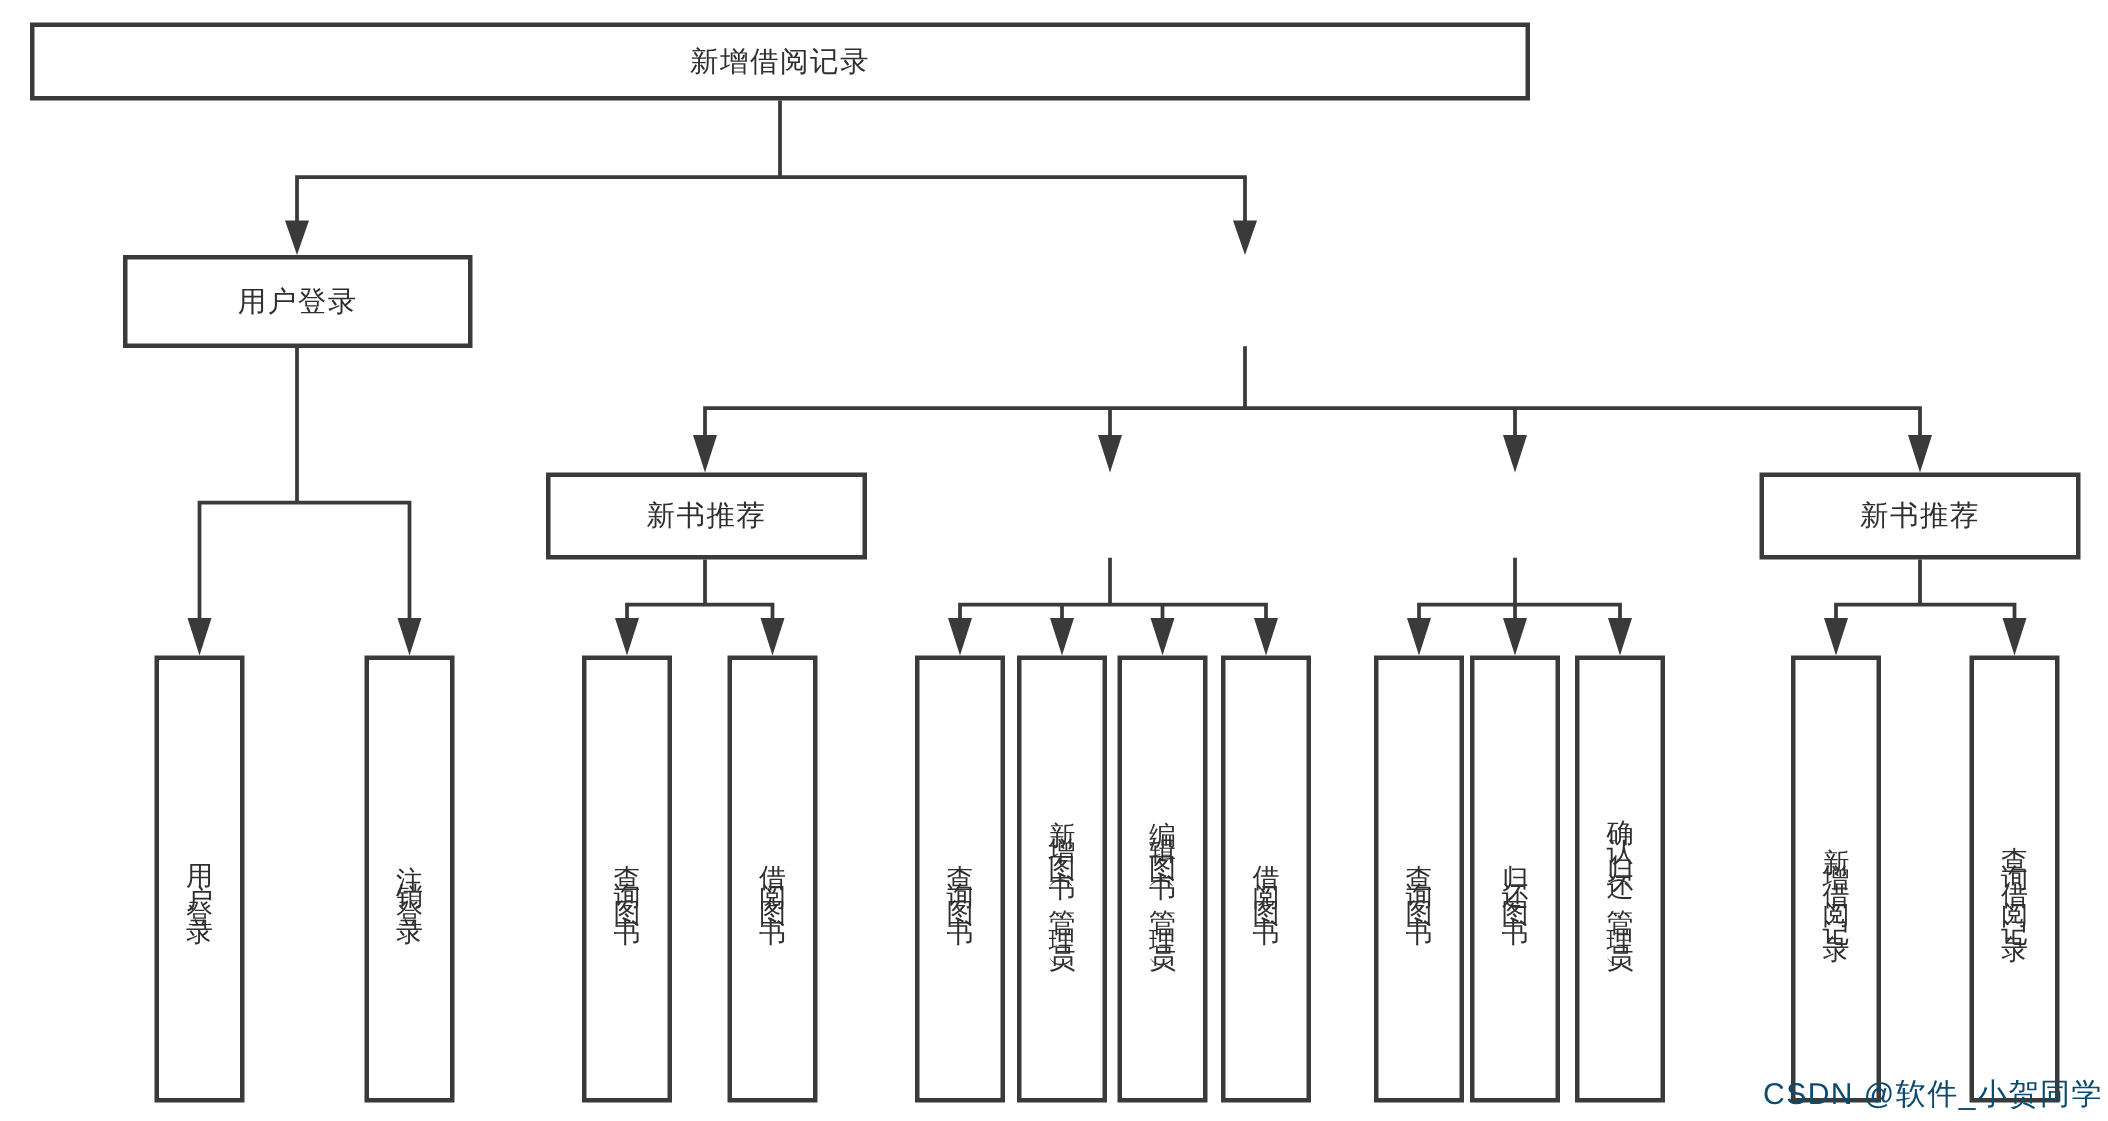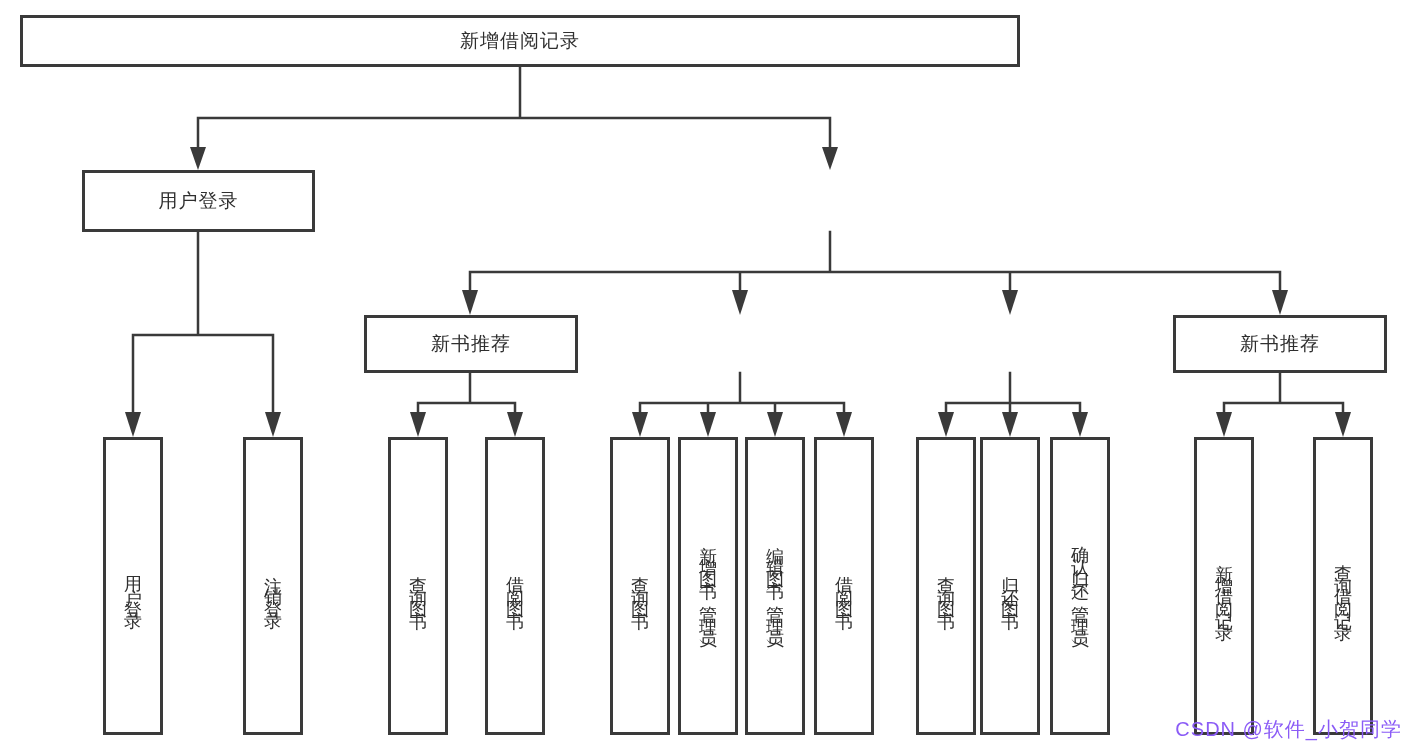--- a/index.html
+++ b/index.html
@@ -74,21 +74,21 @@
   #leaf-cb-return   { left: 980px;  }
   #leaf-cb-confirm  { left: 1050px; }
   #leaf-br-add      { left: 1194px; }
   #leaf-br-query    { left: 1313px; }
 
   #watermark {
     position: absolute;
     right: 3px;
     bottom: 4px;
     font-size: 20px;
-    color: #8b5cf6;
+    color: #0c4a6e;
     letter-spacing: 1px;
     white-space: nowrap;
   }
 </style>
 </head>
 <body>
 
 <div id="canvas">
 
   <svg id="connectors" viewBox="0 0 1405 747" xmlns="http://www.w3.org/2000/svg">

